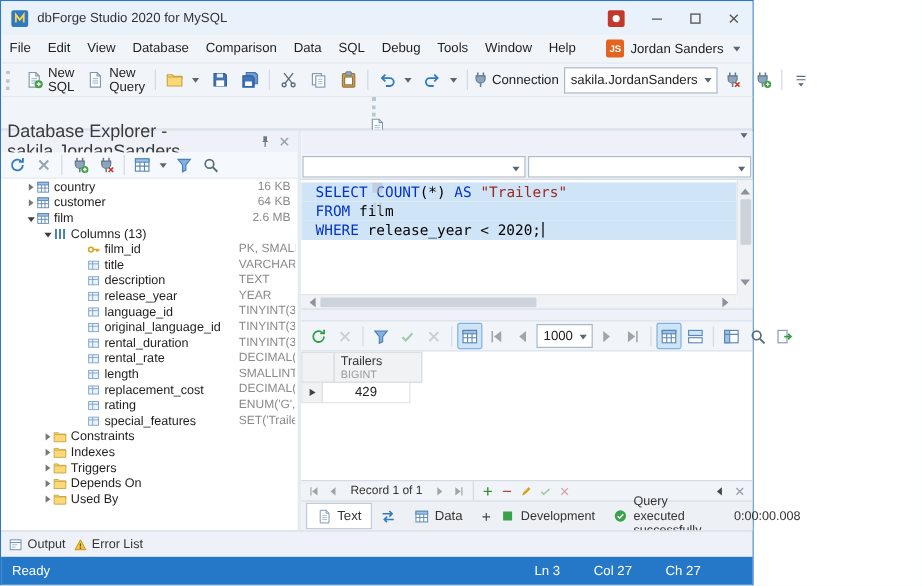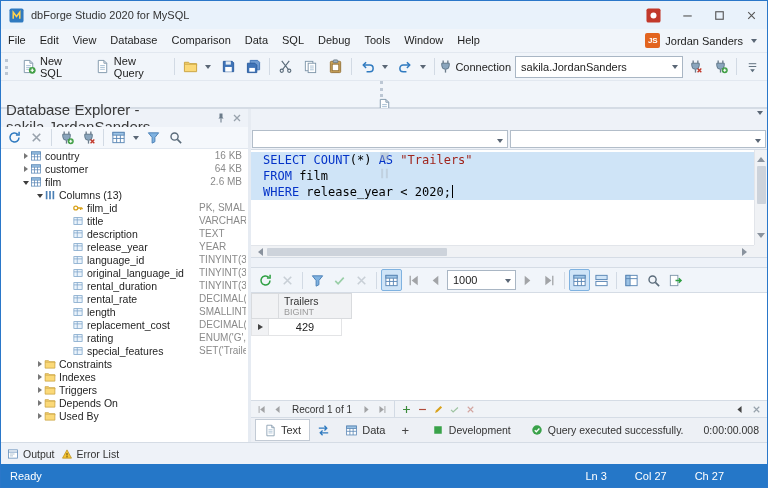--- a/index.html
+++ b/index.html
@@ -1,17 +1,17 @@
 <!DOCTYPE html>
 <html><head>
 <meta charset="utf-8">
 <style>
   html,body{margin:0;padding:0;}
   body{width:768px;height:488px;font-family:"Liberation Sans",sans-serif;font-size:11px;color:#222;overflow:hidden;background:#fff;}
-  .window{width:768px;height:488px;box-sizing:border-box;display:flex;flex-direction:column;border:1px solid #2a77c9;background:#f1f5fa;}
+  .window{width:628px;height:488px;box-sizing:border-box;display:flex;flex-direction:column;border:1px solid #2a77c9;background:#f1f5fa;}
   .ic{display:inline-flex;flex:none;}
   .ic svg{width:15px;height:15px;display:block;}
   .t-ic svg{width:12px;height:12px;}
   .chev{width:0;height:0;border:3px solid transparent;border-top:4px solid #5a6675;margin-left:3px;margin-top:4px;flex:none;}
   .grip{width:4px;height:16px;border-left:3px dotted #bcc7d4;margin:0 4px 0 2px;flex:none;}
   .tsep{width:1px;height:17px;background:#d2dae4;margin:0 3px;flex:none;}
   .dis{opacity:.45;}
   
   .titlebar{height:28px;background:#e9f2fb;display:flex;align-items:center;padding-left:8px;flex:none;}
   .tb-title{margin-left:7px;color:#333;}

